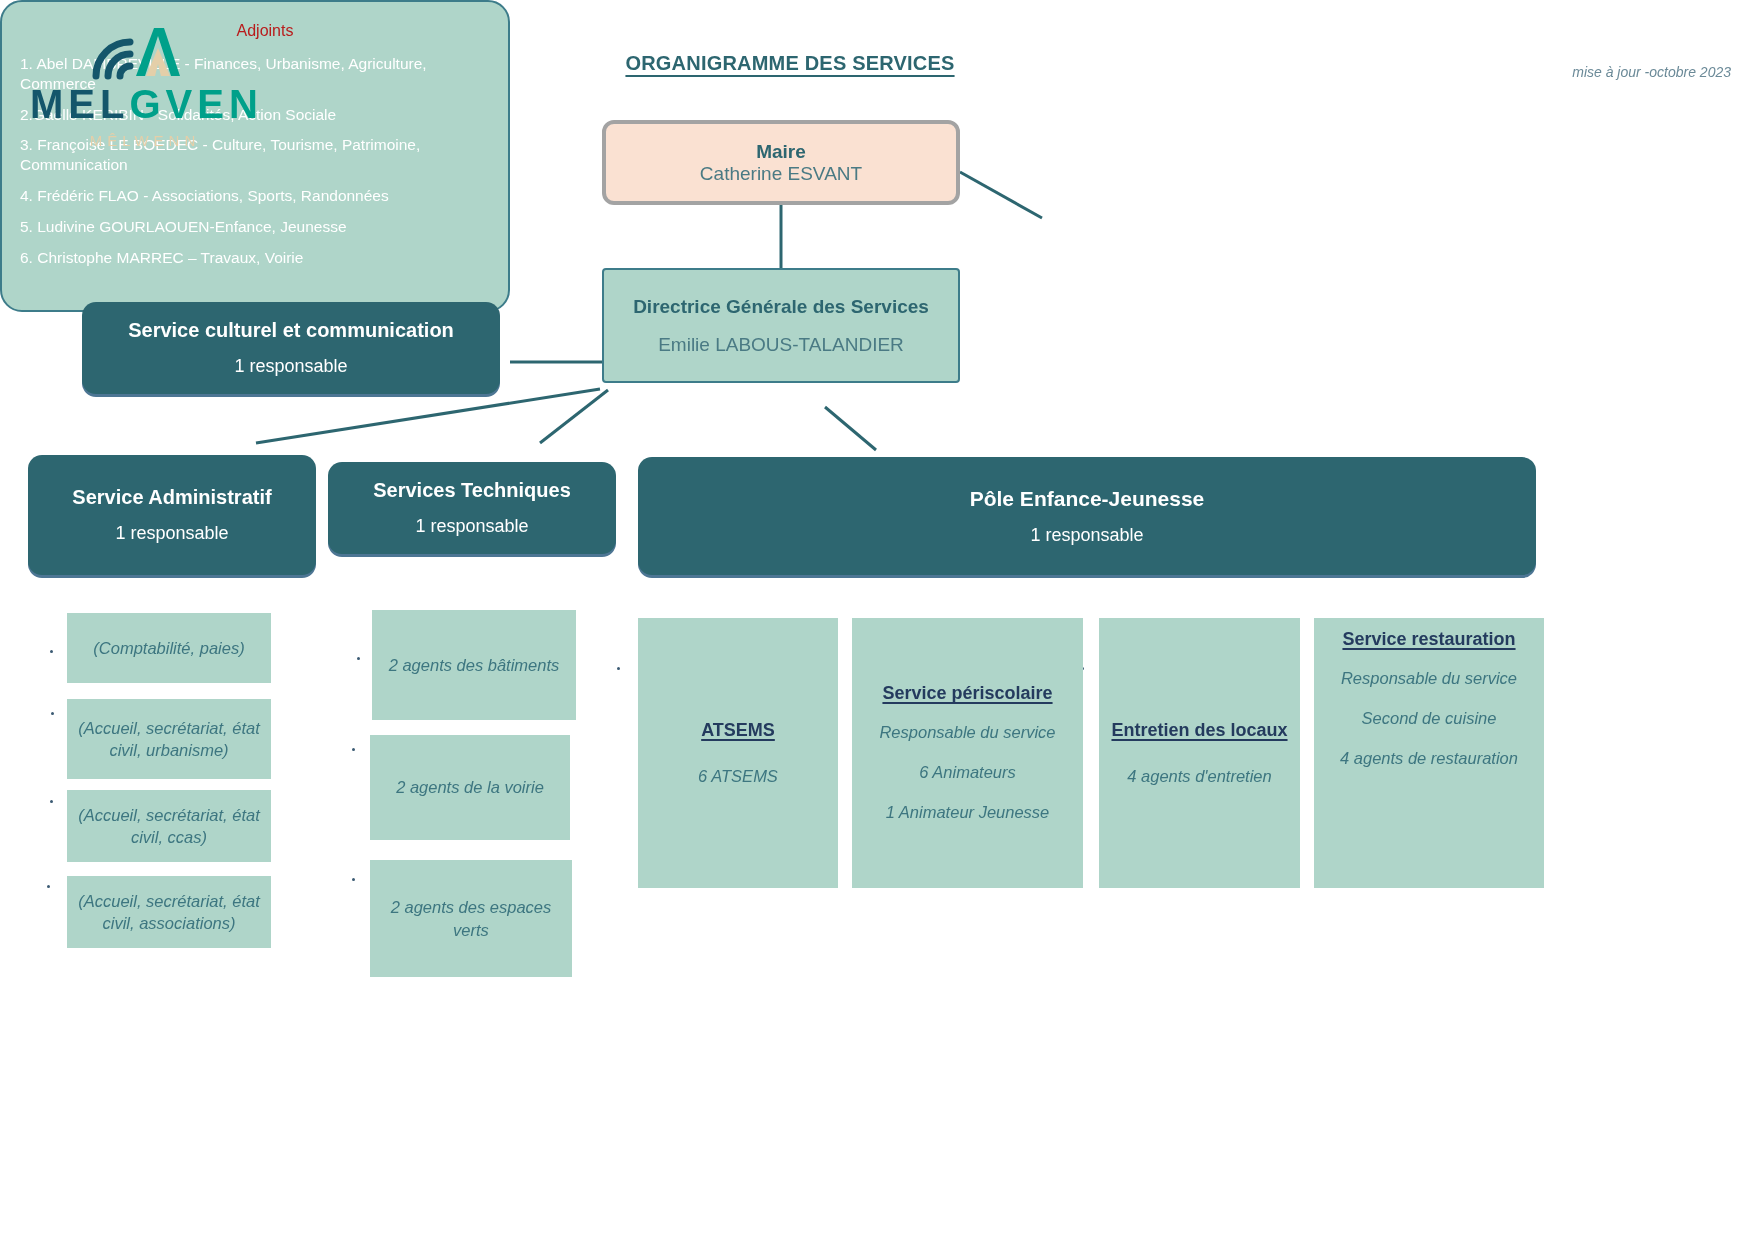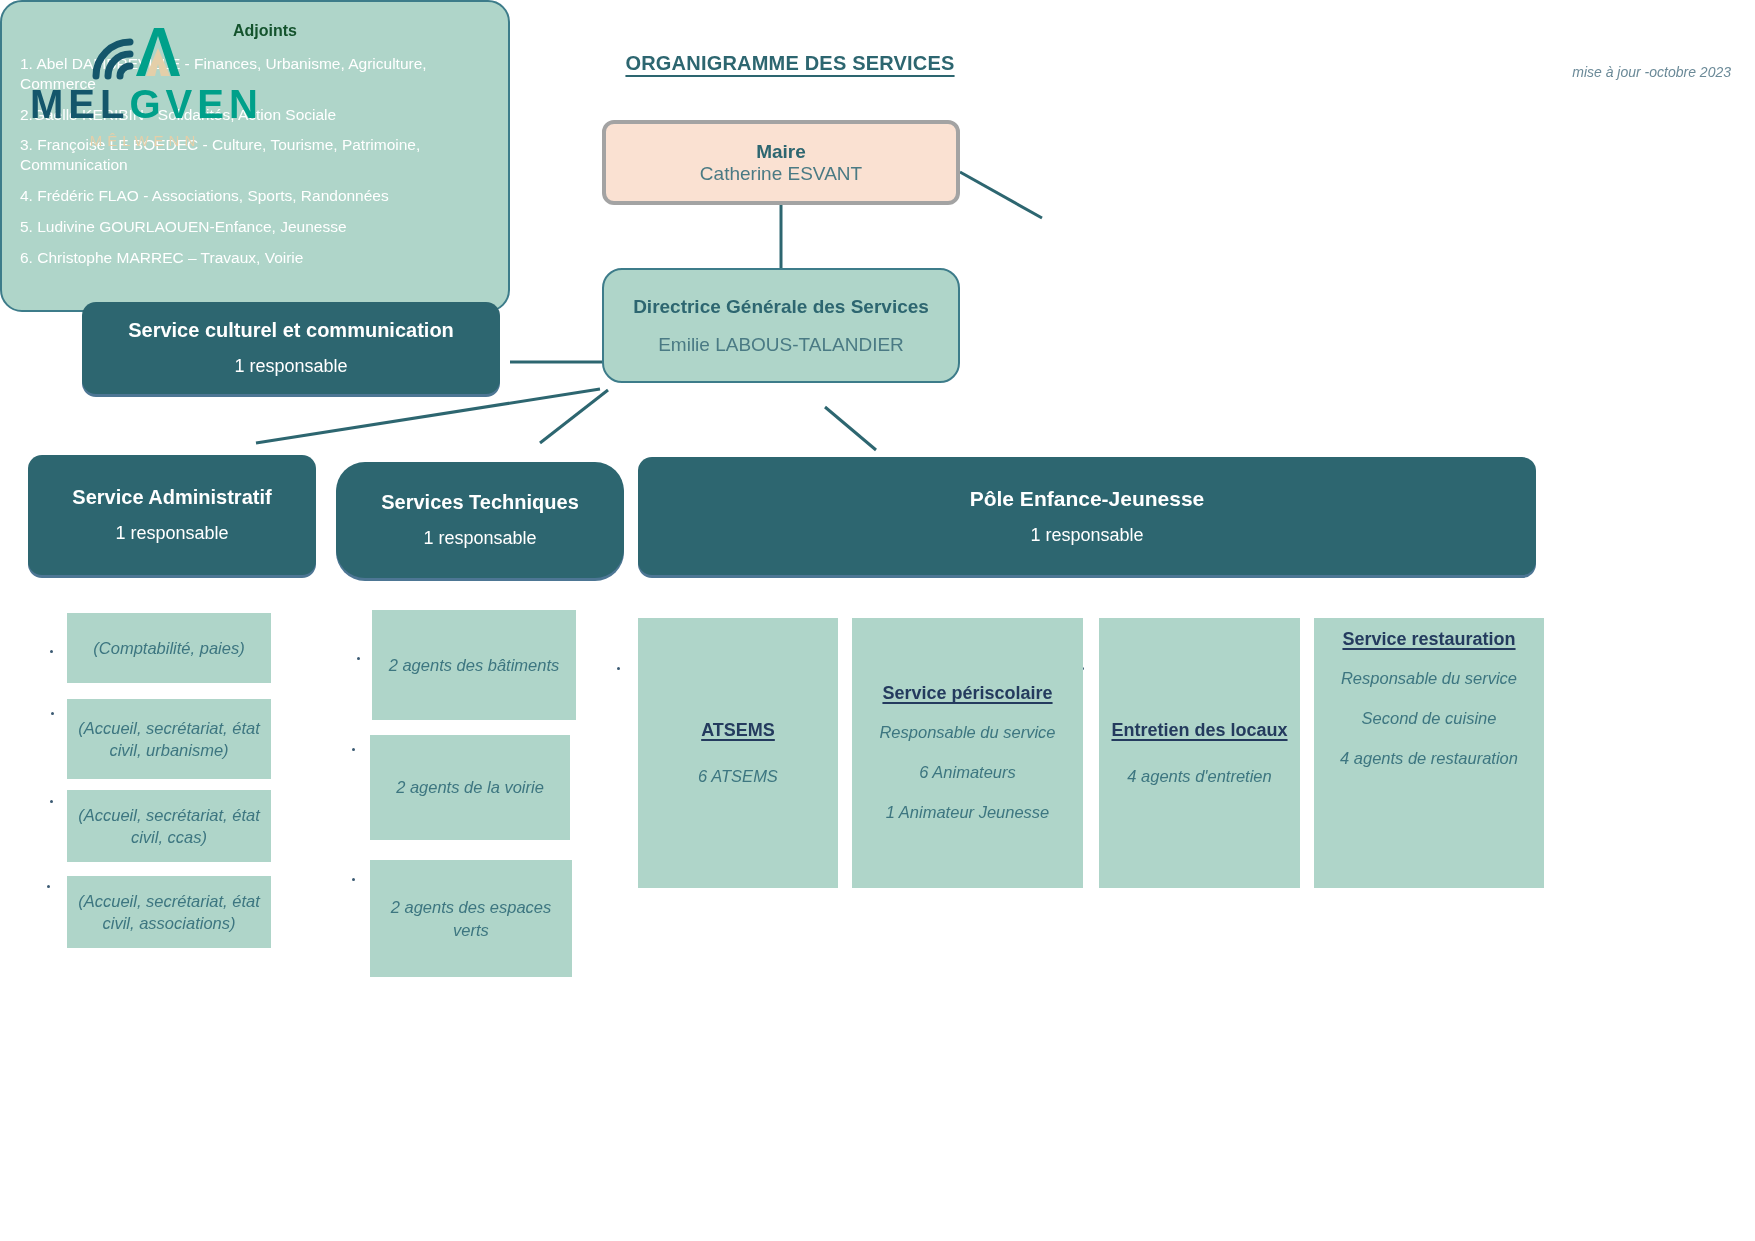--- a/index.html
+++ b/index.html
@@ -54,50 +54,50 @@
 
   .box-maire {
     left: 602px; top: 120px; width: 358px; height: 85px;
     background: #fae1d2; border: 4px solid #a3a3a3; border-radius: 12px;
   }
   .box-maire .ttl { font-size: 19px; font-weight: 700; color: #2d6670; }
   .box-maire .sub { font-size: 19px; font-weight: 400; color: #4a7a84; }
 
   .box-dgs {
     left: 602px; top: 268px; width: 358px; height: 115px;
-    background: #afd5c9; border: 2px solid #3d7c8a; border-radius: 20px;
+    background: #afd5c9; border: 2px solid #3d7c8a; border-radius: 4px;
   }
   .box-dgs .ttl { font-size: 19px; font-weight: 700; color: #2d6670; line-height: 1.3; }
   .box-dgs .sub { font-size: 19px; font-weight: 400; color: #4a7a84; margin-top: 14px; }
 
   .box-adjoints {
     left: 1040px; top: 115px; width: 510px; height: 312px;
     background: #afd5c9; border: 2px solid #3d7c8a; border-radius: 22px;
     display: block; padding: 20px 18px 10px 18px;
   }
   .adjoints-title {
-    text-align: center; color: #14532d; font-weight: 700;
+    text-align: center; color: #b91c1c; font-weight: 400;
     font-size: 16px; margin-bottom: 14px; padding-left: 20px;
   }
   .adjoints-list { list-style: none; margin: 0; padding: 0; }
   .adjoints-list li {
     color: #ffffff; font-size: 15.5px; line-height: 1.28;
     margin-bottom: 11px; font-weight: 400;
   }
 
   .box-dark {
     background: #2d6670; border-radius: 14px; color: #ffffff;
     box-shadow: 0 3px 0 #4d7694;
   }
   .box-dark .ttl { font-size: 20px; font-weight: 700; color: #ffffff; }
   .box-dark .sub { font-size: 18px; font-weight: 400; color: #ffffff; margin-top: 14px; }
 
   .box-culturel { left: 82px;  top: 302px; width: 418px; height: 92px; }
   .box-admin    { left: 28px;  top: 455px; width: 288px; height: 120px; }
-  .box-tech     { left: 336px; top: 462px; width: 288px; height: 116px; border-radius: 29px; }
+  .box-tech     { left: 328px; top: 462px; width: 288px; height: 92px; }
   .box-pole     { left: 638px; top: 457px; width: 898px; height: 118px; }
   .box-pole .ttl { font-size: 21px; }
 
   
   .leaf {
     position: absolute; background: #afd5c9; border: none;
     display: flex; align-items: center; justify-content: center;
     text-align: center; padding: 6px 10px;
     font-style: italic; font-size: 16.5px; color: #3d7680; line-height: 1.35;
   }

